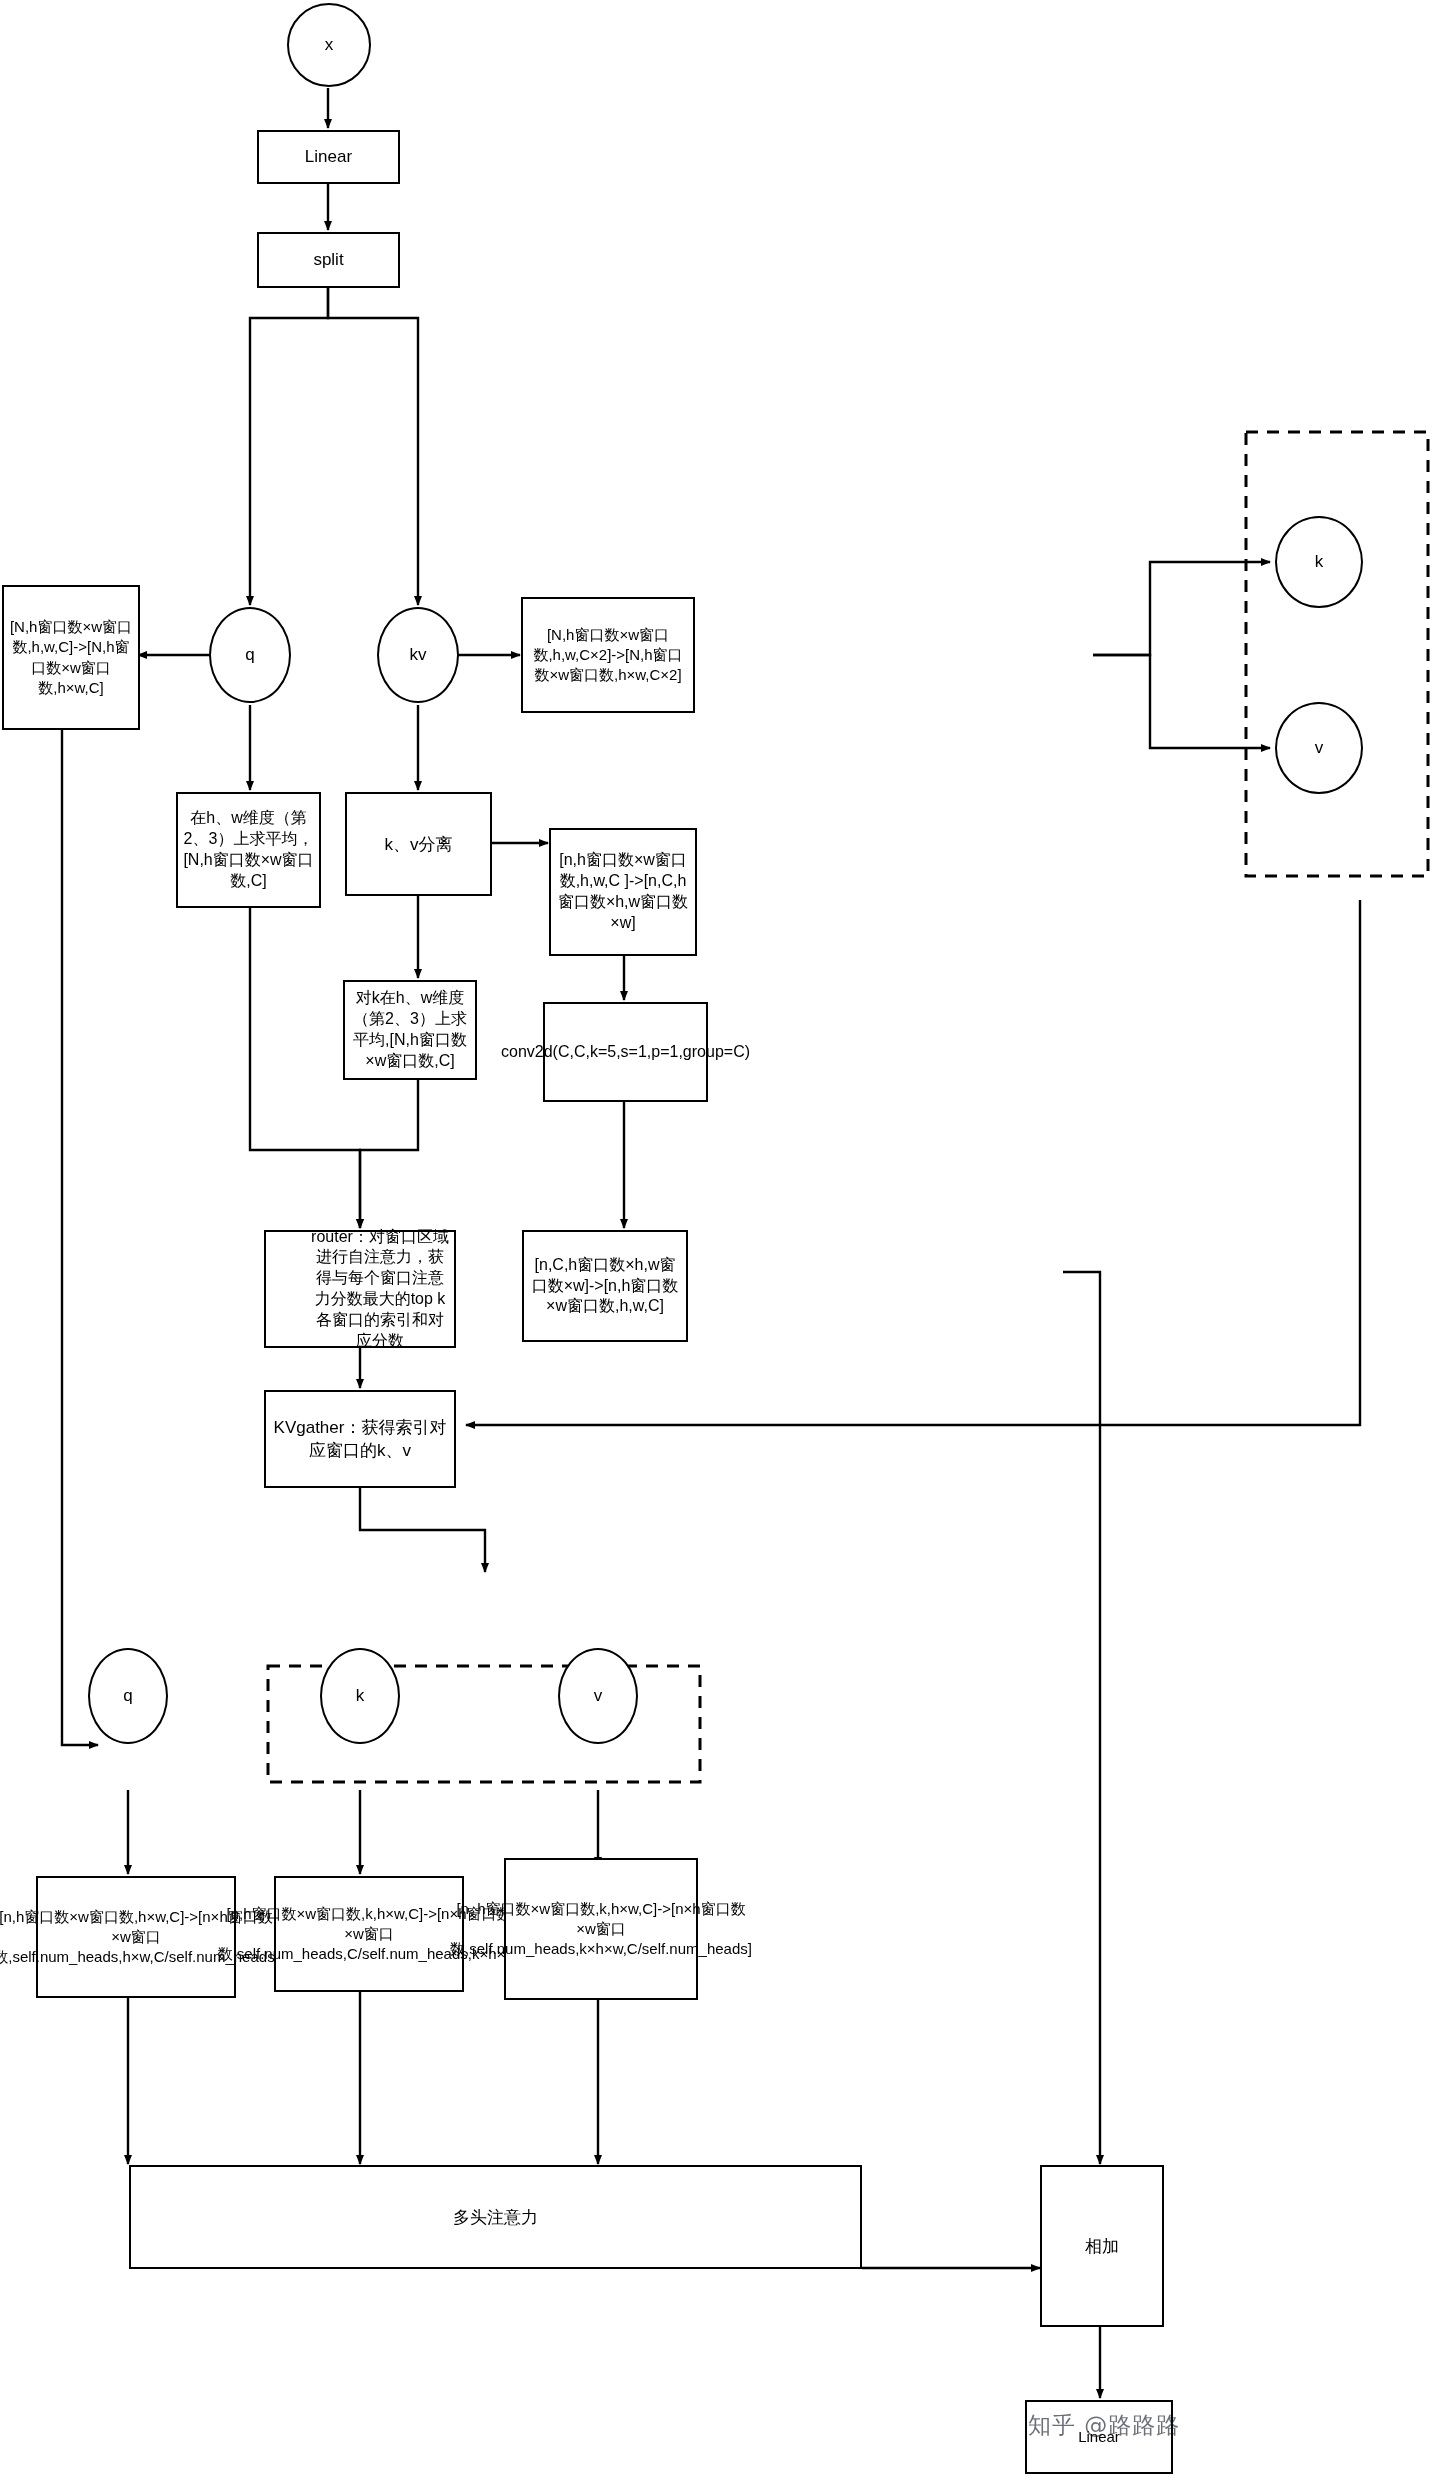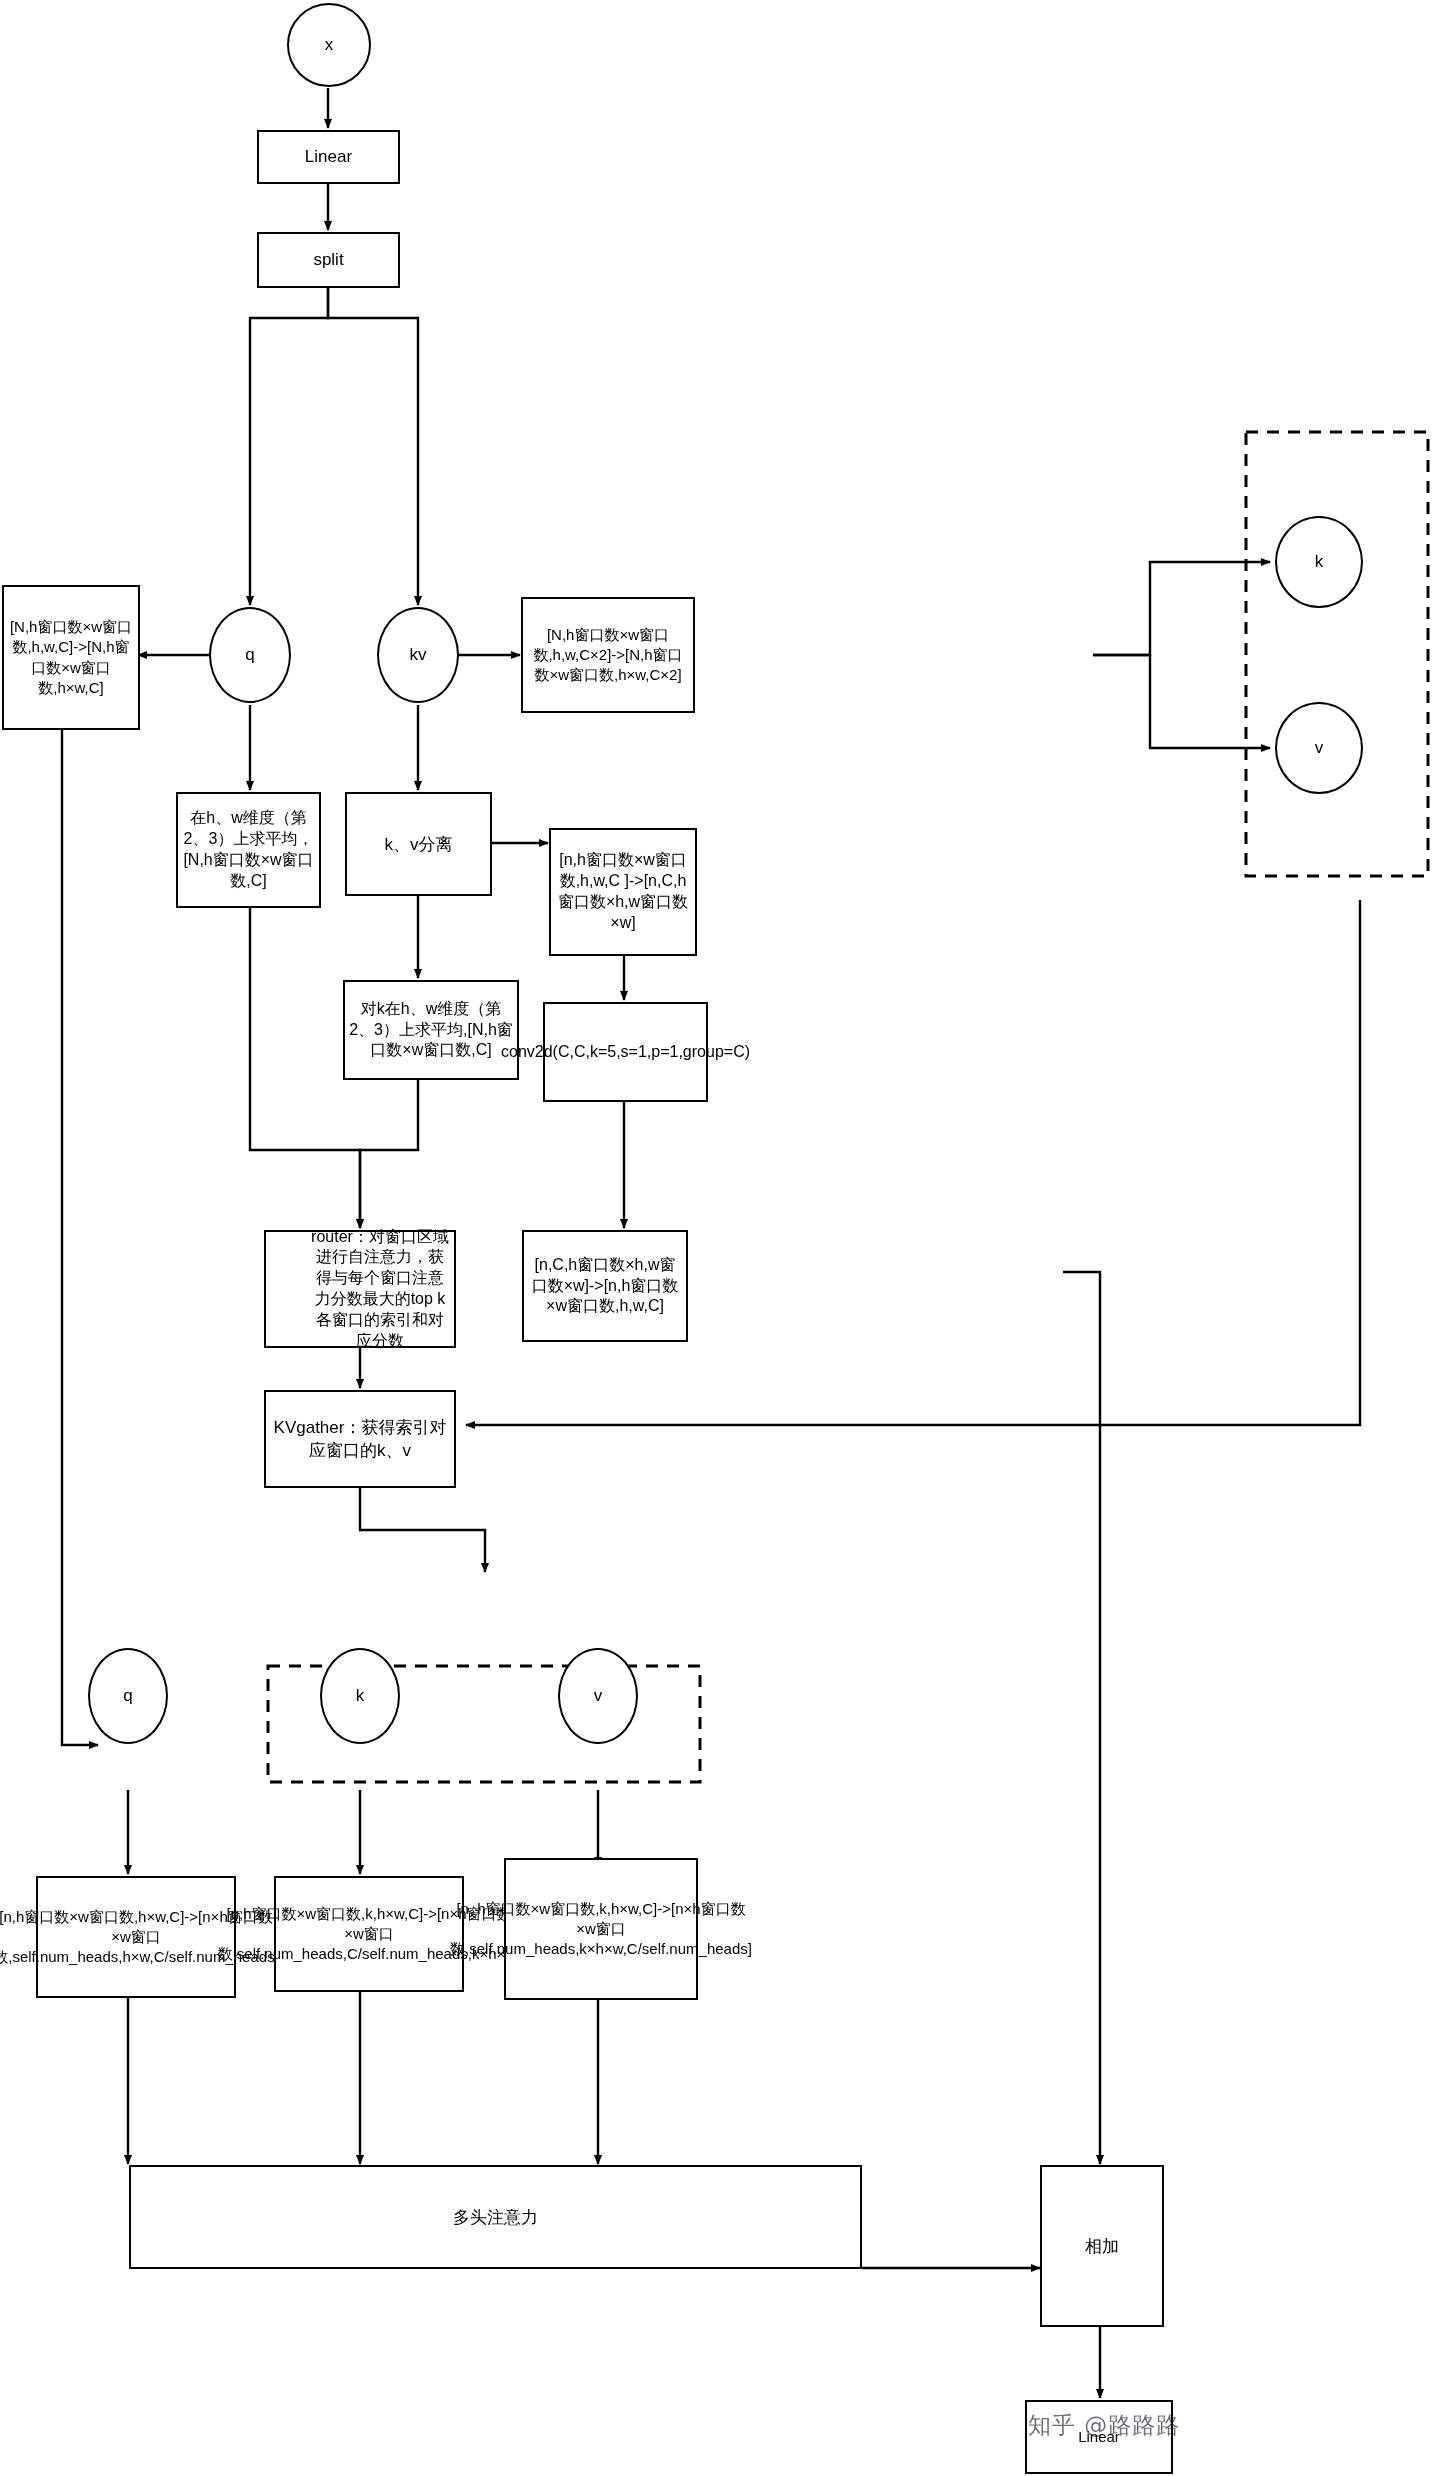--- a/index.html
+++ b/index.html
@@ -130,21 +130,21 @@
   </div>
 
   <div class="node rect t17" style="left:345px;top:792px;width:147px;height:104px;">
     <span>k、v分离</span>
   </div>
 
   <div class="node rect t16 pad" style="left:549px;top:784px;width:148px;height:128px;margin-top:44px;">
     <span>[n,h窗口数×w窗口数,h,w,C ]-&gt;[n,C,h窗口数×h,w窗口数×w]</span>
   </div>
 
-  <div class="node rect t16 pad" style="left:343px;top:980px;width:176px;height:100px;">
+  <div class="node rect t16 pad" style="left:343px;top:980px;width:134px;height:100px;">
     <span>对k在h、w维度（第2、3）上求平均,[N,h窗口数×w窗口数,C]</span>
   </div>
 
   <div class="node rect t16 pad" style="left:543px;top:1002px;width:165px;height:100px;">
     <span>conv2d(C,C,k=5,s=1,p=1,group=C)</span>
   </div>
 
   <div class="node rect t16 pad" style="left:264px;top:1230px;width:192px;height:118px;padding-left:44px;">
     <span>router：对窗口区域进行自注意力，获得与每个窗口注意力分数最大的top k各窗口的索引和对应分数</span>
   </div>

